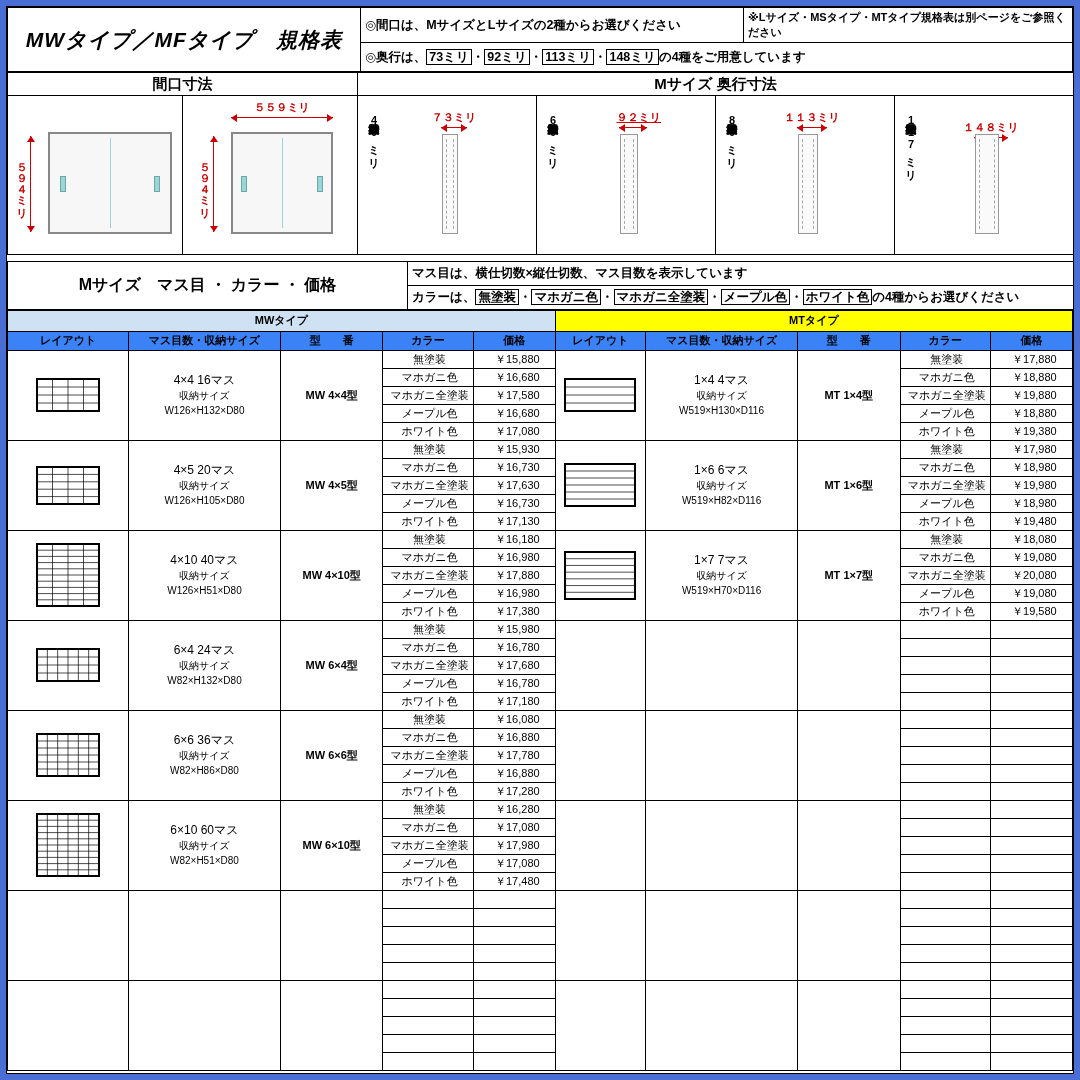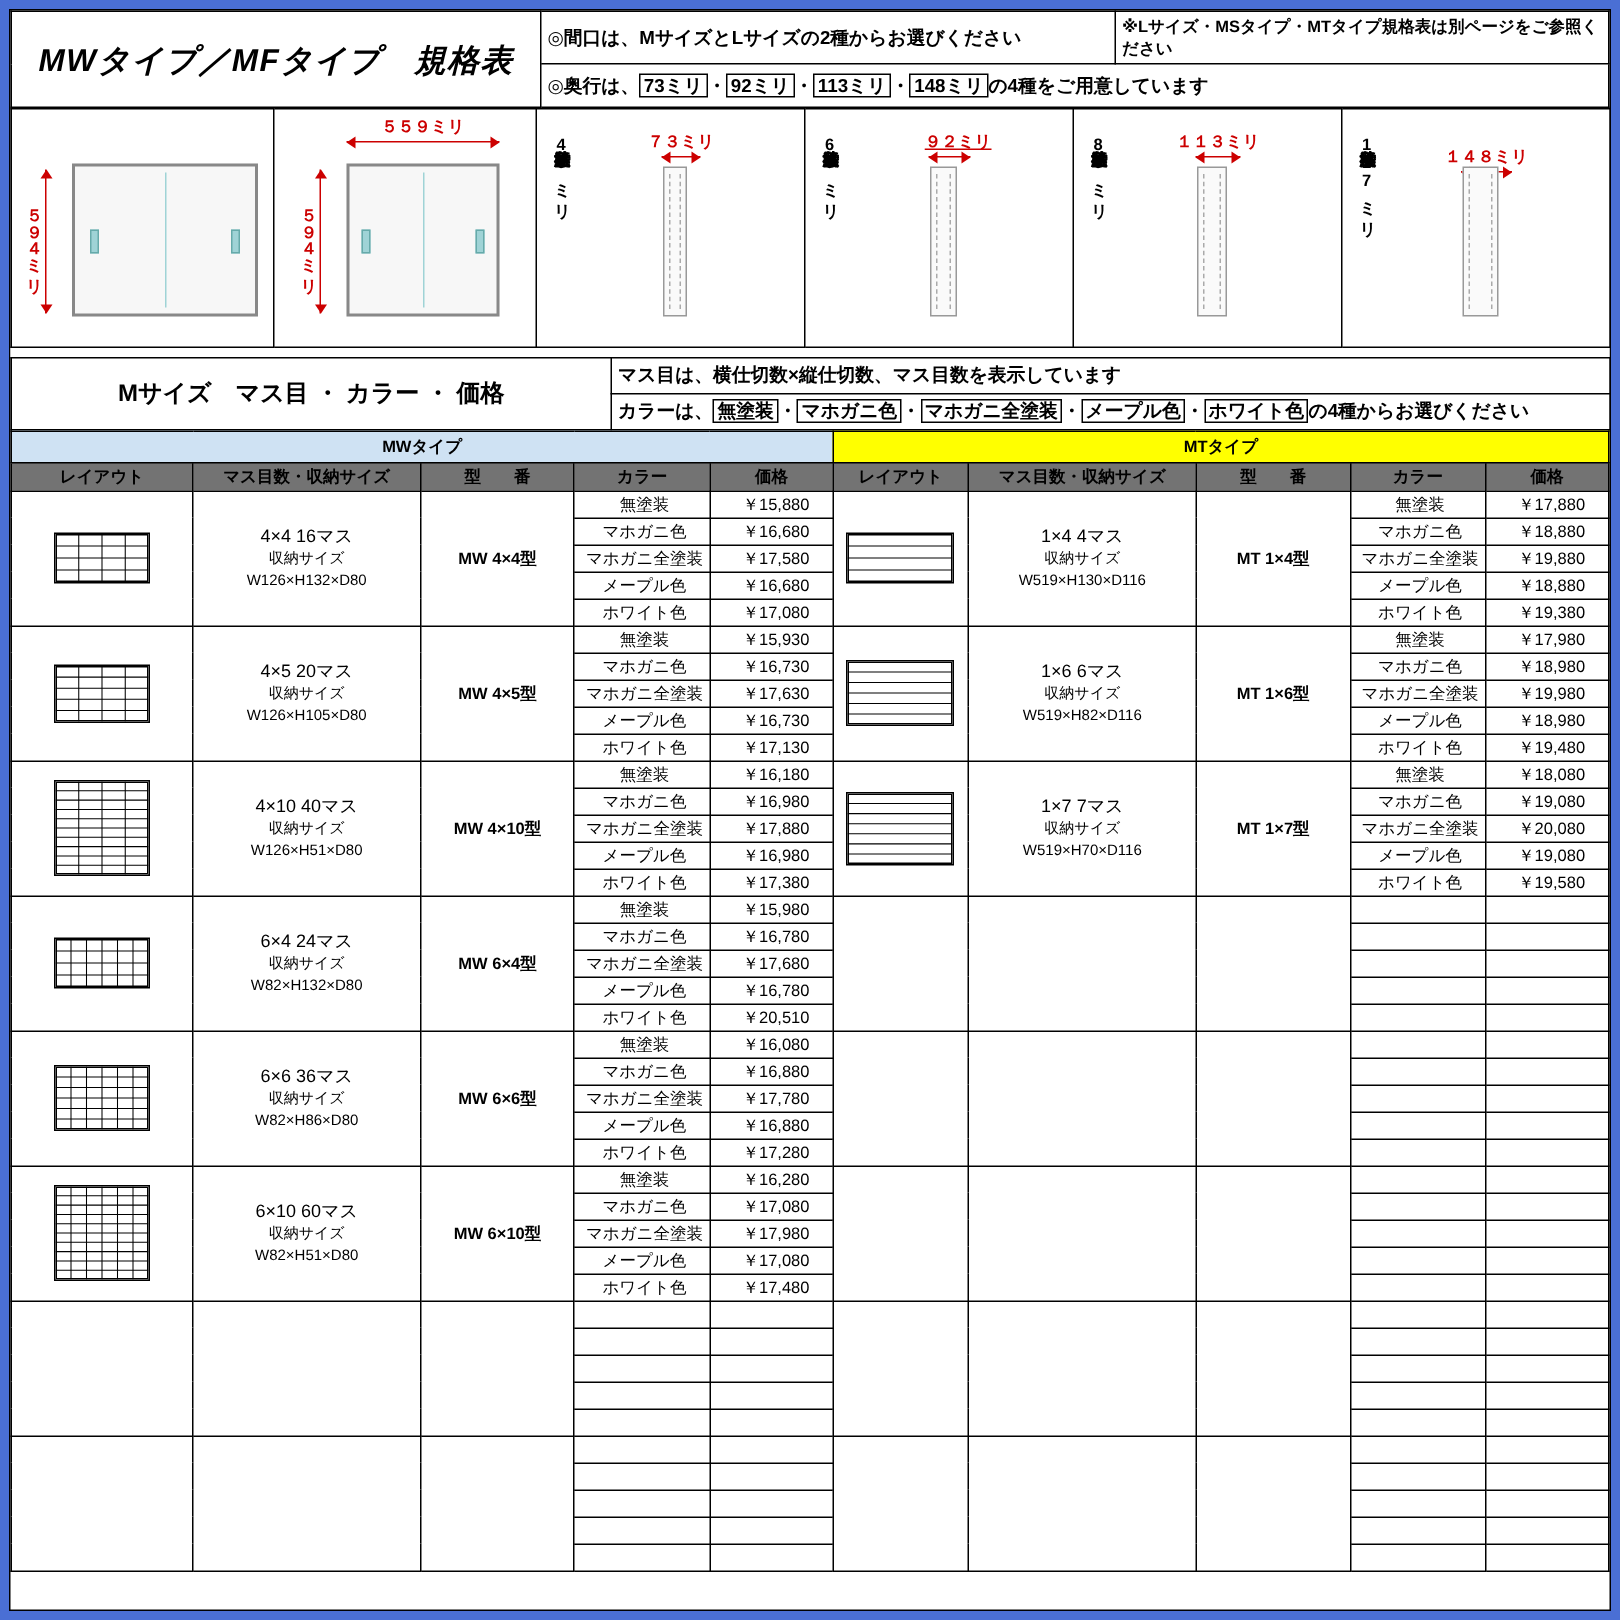--- a/index.html
+++ b/index.html
@@ -81,21 +81,21 @@
   .masu-title{font-size:16px;font-weight:bold;text-align:center;height:40px;}
   .masu-note{font-size:12.5px;font-weight:bold;padding:2px 4px;line-height:1.5;}
   .masu-note span.b{border:1px solid #000;padding:0 2px;}
 
   
   .main{width:100%;border-collapse:collapse;table-layout:fixed;}
   .main td{border:1px solid #000;font-size:11px;text-align:center;}
   .grp{font-size:15px;font-weight:bold;height:20px;}
   .grp-mw{background:#cfe2f3;}
   .grp-mt{background:#ffff00;}
-  .colhdr{font-size:11px;font-weight:bold;height:18px;background:#737373;}
+  .colhdr{font-size:11px;font-weight:bold;height:18px;background:#3b82f6;}
   .spec{font-size:11px;text-align:left;padding:6px 4px;line-height:1.45;margin-left:14px;}
   .spec .l1{font-size:12px;}
   .spec .l2{font-size:10px;}
   .model{font-size:13.5px;font-weight:bold;}
   .color{font-size:10.5px;text-align:left;padding-left:3px;height:17px;}
   .price{font-size:11.5px;text-align:left;padding-left:6px;height:17px;}
   .gridbox{margin:0 auto;border:1px solid #000;background:#fff;display:block;}
 </style>
 </head>
 <body>
@@ -124,20 +124,24 @@
   <table class="dim">
     <colgroup>
       <col style="width:175px">
         <col style="width:175px">
       <col style="width:179px">
         <col style="width:179px">
         <col style="width:179px">
         <col style="width:179px">
     </colgroup>
     <tbody>
+        <tr>
+      <td class="hdr" colspan="2">間口寸法</td>
+      <td class="hdr" colspan="4">Mサイズ 奥行寸法</td>
+    </tr>
     <tr>
 
       <td class="cell-draw">
         <div style="position:absolute;left:40px;top:14px;width:124px;">
           <div class="arrowh" style="text-align:left;margin-top:32px;">７３４ミリ</div>
           <div class="hline" style="margin-top:2px;"></div>
         </div>
         <div style="position:absolute;left:8px;top:38px;height:100px;display:flex;align-items:center;">
           <div class="vtext vtext-red">５９４ミリ</div>
           <div class="vline" style="height:96px;margin-left:3px;"></div>
@@ -498,21 +502,21 @@
           <td class="price"></td>
         </tr>
         <tr>
           <td class="color">メープル色</td>
           <td class="price">￥16,780</td>
           <td class="color"></td>
           <td class="price"></td>
         </tr>
         <tr>
           <td class="color">ホワイト色</td>
-          <td class="price">￥20,510</td>
+          <td class="price">￥17,180</td>
           <td class="color"></td>
           <td class="price"></td>
         </tr>
         <tr>
           <td rowspan="5">
             <svg width="62" height="42" class="gridbox">
               <rect x="0.5" y="0.5" width="61" height="41" fill="#fff" stroke="#000"></rect>
               <line x1="10.333333333333334" y1="0" x2="10.333333333333334" y2="42" stroke="#000" stroke-width="0.7"></line>
               <line x1="20.666666666666668" y1="0" x2="20.666666666666668" y2="42" stroke="#000" stroke-width="0.7"></line>
               <line x1="31" y1="0" x2="31" y2="42" stroke="#000" stroke-width="0.7"></line>

